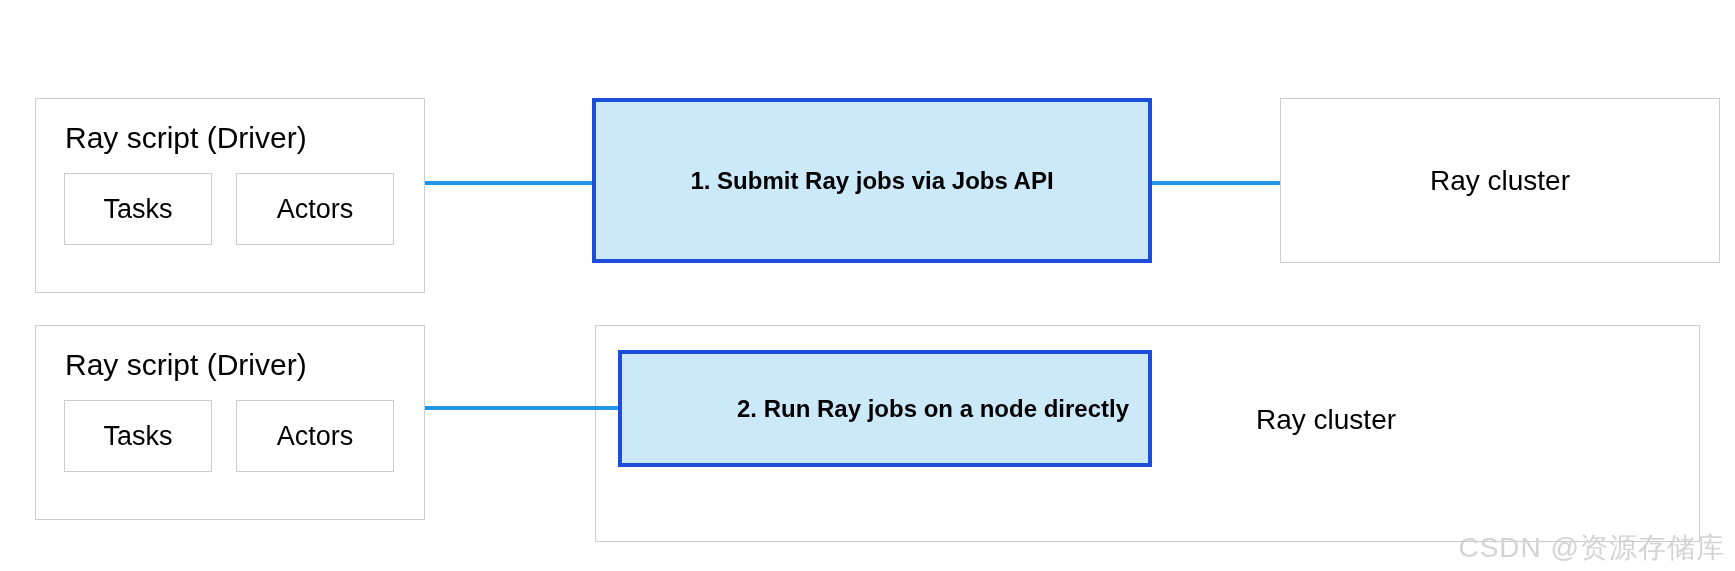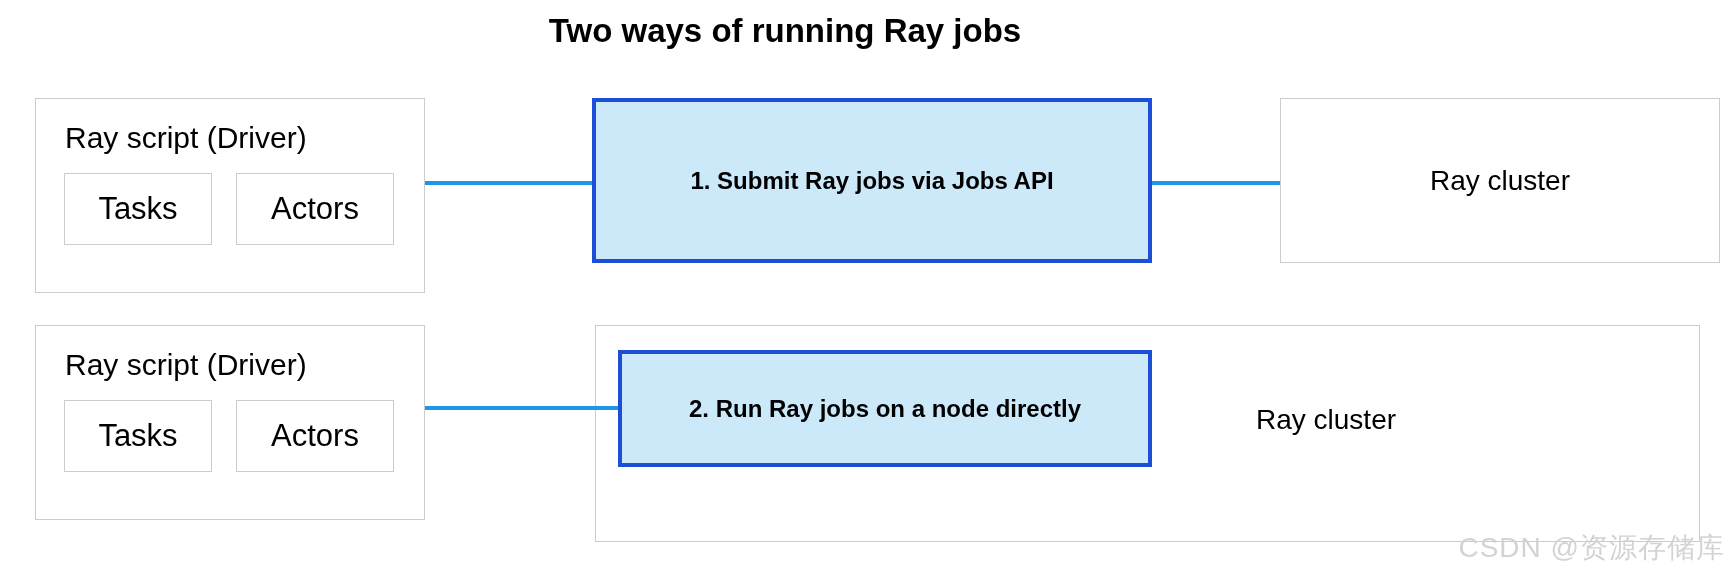--- a/index.html
+++ b/index.html
@@ -54,21 +54,21 @@
     font-size: 30px;
     color: #000000;
     white-space: nowrap;
   }
   .inner-label {
     position: absolute;
     width: 100%;
     top: 50%;
     transform: translateY(-50%);
     text-align: center;
-    font-size: 31px;
+    font-size: 27px;
     color: #000000;
     white-space: nowrap;
   }
   .blue-label {
     position: absolute;
     width: 100%;
     top: 50%;
     transform: translateY(-50%);
     text-align: center;
     font-size: 24px;
@@ -109,21 +109,20 @@
     color: #d3d3d3;
     white-space: nowrap;
     letter-spacing: 1px;
   }
 </style>
 </head>
 <body>
 
 <div id="canvas">
 
-  <div class="title">Two ways of running Ray jobs</div>
 
   <div class="box box-gray" style="left:35px; top:98px; width:390px; height:195px;">
     <div class="driver-label" style="left:29px; top:22px;">Ray script (Driver)</div>
   </div>
 
   <div class="box box-gray" style="left:64px; top:173px; width:148px; height:72px;">
     <div class="inner-label">Tasks</div>
   </div>
 
   <div class="box box-gray" style="left:236px; top:173px; width:158px; height:72px;">
@@ -153,19 +152,19 @@
   <div class="box box-gray" style="left:236px; top:400px; width:158px; height:72px;">
     <div class="inner-label">Actors</div>
   </div>
 
   <div class="box box-gray" style="left:595px; top:325px; width:1105px; height:217px;">
     <div class="cluster-label-free" style="left:660px; top:78px;">Ray cluster</div>
   </div>
 
   <div class="connector" style="left:425px; top:406px; width:193px;"></div>
 
-  <div class="box box-blue" style="left:618px; top:350px; width:534px; height:117px;">
+  <div class="box box-blue" style="left:618px; top:350px; width:534px; height:117px;padding-left:48px;">
     <div class="blue-label">2. Run Ray jobs on a node directly</div>
   </div>
 
   <div class="watermark">CSDN @资源存储库</div>
 
 </div>
 
 </body></html>

